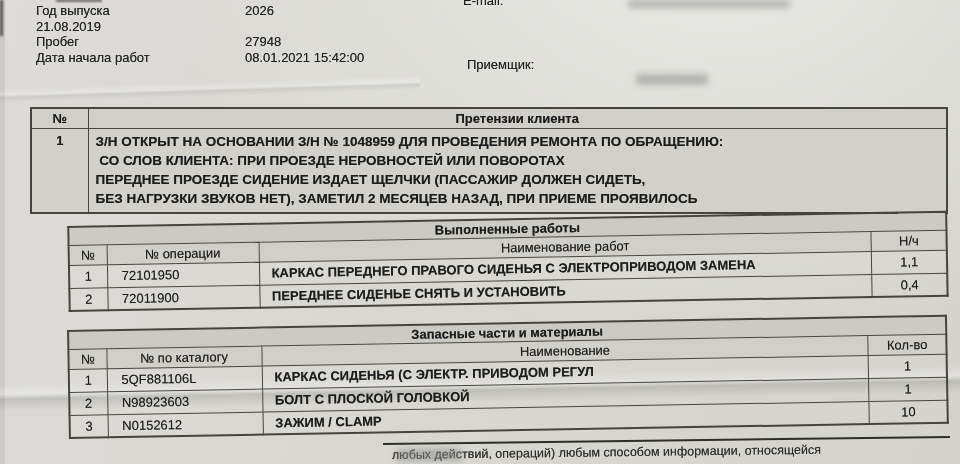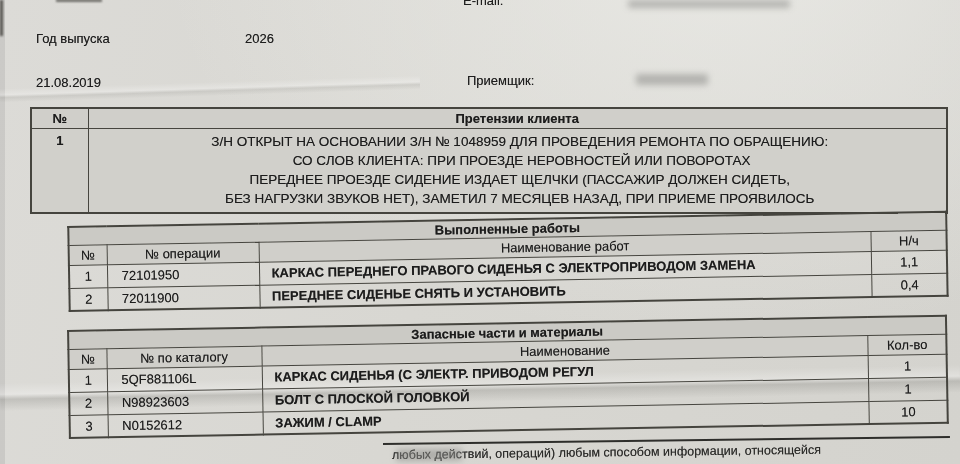--- a/index.html
+++ b/index.html
@@ -21,41 +21,41 @@
   .crease-fold{left:0;top:374px;width:960px;height:28px;transform:rotate(-1.1deg);
     background:linear-gradient(180deg,rgba(255,255,255,0) 0%,rgba(255,255,255,.30) 40%,rgba(90,90,85,.20) 58%,rgba(255,255,255,0) 100%);}
   .scan-dot{position:absolute;left:742px;top:236px;width:7px;height:7px;border-radius:50%;background:#f6f6f3;opacity:.95;}
   .blur{position:absolute;background:#8d8d8a;filter:blur(3px);opacity:.55;border-radius:2px;}
   .email-blur{left:628px;top:0;width:162px;height:8px;}
   .receiver-blur{left:636px;top:74px;width:72px;height:11px;}
   .footer-blur{left:396px;top:449px;width:66px;height:12px;transform:rotate(-.7deg);}
   
   .info{position:absolute;left:36px;top:3px;font-size:13px;line-height:15.6px;
     text-shadow:0 0 .5px rgba(25,25,25,.6);}
-  .info-row{display:grid;grid-template-columns:209px auto;margin-top:28px;}
+  .info-row{display:grid;grid-template-columns:209px auto;}
   .side-label{position:absolute;font-size:13px;text-shadow:0 0 .5px rgba(25,25,25,.6);}
   .email-label{left:463px;top:-7px;}
-  .receiver-label{left:467px;top:73px;}
+  .receiver-label{left:467px;top:57px;}
   
   table{position:absolute;border-collapse:collapse;table-layout:fixed;
     border:2px solid #45443e;}
   td{border:1px solid #46453f;font-size:13px;color:#1c1c1c;padding:0 4px;
      overflow:hidden;white-space:nowrap;text-shadow:0 0 .5px rgba(25,25,25,.55);}
   .t-title td{background:#cbcac5;font-weight:bold;text-align:center;height:18px;}
   .t-head td{background:#d0cfca;text-align:center;height:20px;}
   .num-cell{text-align:center;}
   .code-cell{padding-left:14px;}
   .name-cell{font-weight:bold;padding-left:12px;}
   .val-cell{text-align:center;}
   .t1{left:30px;top:107px;width:918px;}
   .t1 .t-head td{height:20px;font-weight:bold;}
   .t1 .claim-row td{background:#d1d0cb;vertical-align:top;}
   .t1 .claim-num{text-align:center;padding-top:4px;font-weight:bold;}
   .claim-text{padding:3px 2px 4px 7px;}
-  .claim-text div{font-size:13.5px;font-weight:normal;line-height:19px;white-space:pre;text-align:center;}
+  .claim-text div{font-size:13.5px;font-weight:bold;line-height:19px;white-space:pre;}
   .t2{left:68px;top:226px;width:880px;transform:rotate(-1deg);transform-origin:0 50%;}
   .t3{left:68px;top:330px;width:880px;transform:rotate(-1deg);transform-origin:0 50%;}
   .t2 td,.t3 td{height:23px;}
   .t2 .t-title td,.t3 .t-title td{height:18px;}
   .t2 .t-head td,.t3 .t-head td{height:20px;}
   
   .footer-line{position:absolute;left:383px;top:443px;width:567px;height:2px;background:#2e2e2b;
     transform:rotate(-.7deg);transform-origin:0 50%;}
   .footer-text{position:absolute;left:392px;top:448px;font-size:12.5px;color:#2b2b29;
     transform:rotate(-.7deg);transform-origin:0 50%;text-shadow:0 0 .6px rgba(30,30,30,.6);white-space:nowrap;}
@@ -77,20 +77,24 @@
       <span>Год выпуска</span>
       <span>2026</span>
     </div>
     <div class="info-row">
       <span>21.08.2019</span>
     </div>
     <div class="info-row">
       <span>Пробег</span>
       <span>27948</span>
     </div>
+    <div class="info-row">
+      <span>Дата начала работ</span>
+      <span>08.01.2021 15:42:00</span>
+    </div>
   </div>
 
   <div class="side-label email-label">E-mail:</div>
   <div class="blur email-blur"></div>
   <div class="side-label receiver-label">Приемщик:</div>
   <div class="blur receiver-blur"></div>
 
   <table class="t1">
     <colgroup>
         <col style="width:57px">
@@ -100,21 +104,21 @@
         <tr class="t-head">
       <td>№</td>
       <td>Претензии клиента</td>
     </tr>
     <tr class="claim-row">
       <td class="claim-num">1</td>
       <td class="claim-text">
         <div>З/Н ОТКРЫТ НА ОСНОВАНИИ З/Н № 1048959 ДЛЯ ПРОВЕДЕНИЯ РЕМОНТА ПО ОБРАЩЕНИЮ:</div>
         <div> СО СЛОВ КЛИЕНТА: ПРИ ПРОЕЗДЕ НЕРОВНОСТЕЙ ИЛИ ПОВОРОТАХ</div>
         <div>ПЕРЕДНЕЕ ПРОЕЗДЕ СИДЕНИЕ ИЗДАЕТ ЩЕЛЧКИ (ПАССАЖИР ДОЛЖЕН СИДЕТЬ,</div>
-        <div>БЕЗ НАГРУЗКИ ЗВУКОВ НЕТ), ЗАМЕТИЛ 7 МЕСЯЦЕВ НАЗАД, ПРИ ПРИЕМЕ ПРОЯВИЛОСЬ</div>
+        <div>БЕЗ НАГРУЗКИ ЗВУКОВ НЕТ), ЗАМЕТИЛ 2 МЕСЯЦЕВ НАЗАД, ПРИ ПРИЕМЕ ПРОЯВИЛОСЬ</div>
       </td>
     </tr>
   </tbody>
     </table>
 
   <table class="t2">
     <colgroup>
         <col style="width:38px">
         <col style="width:152px">
         <col>

